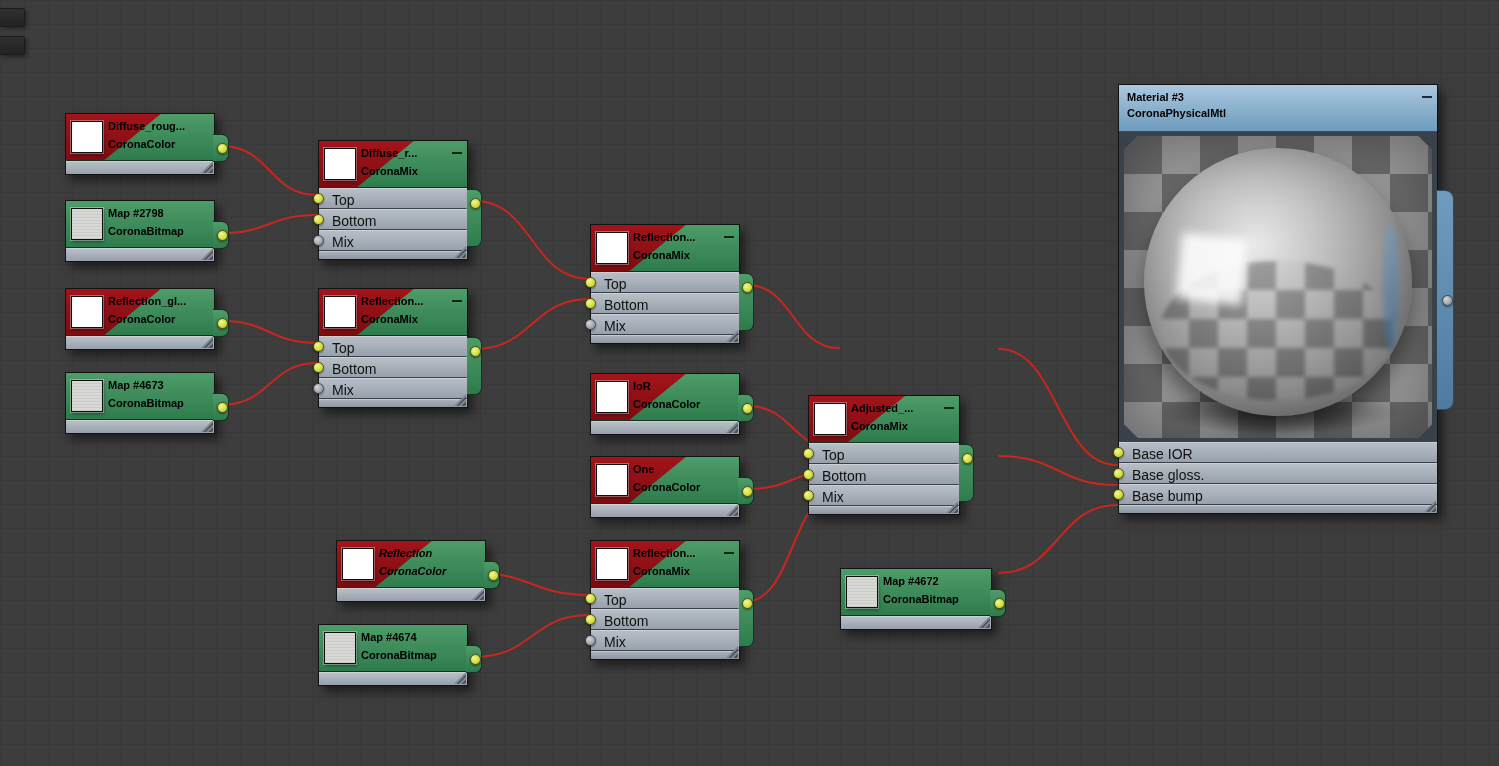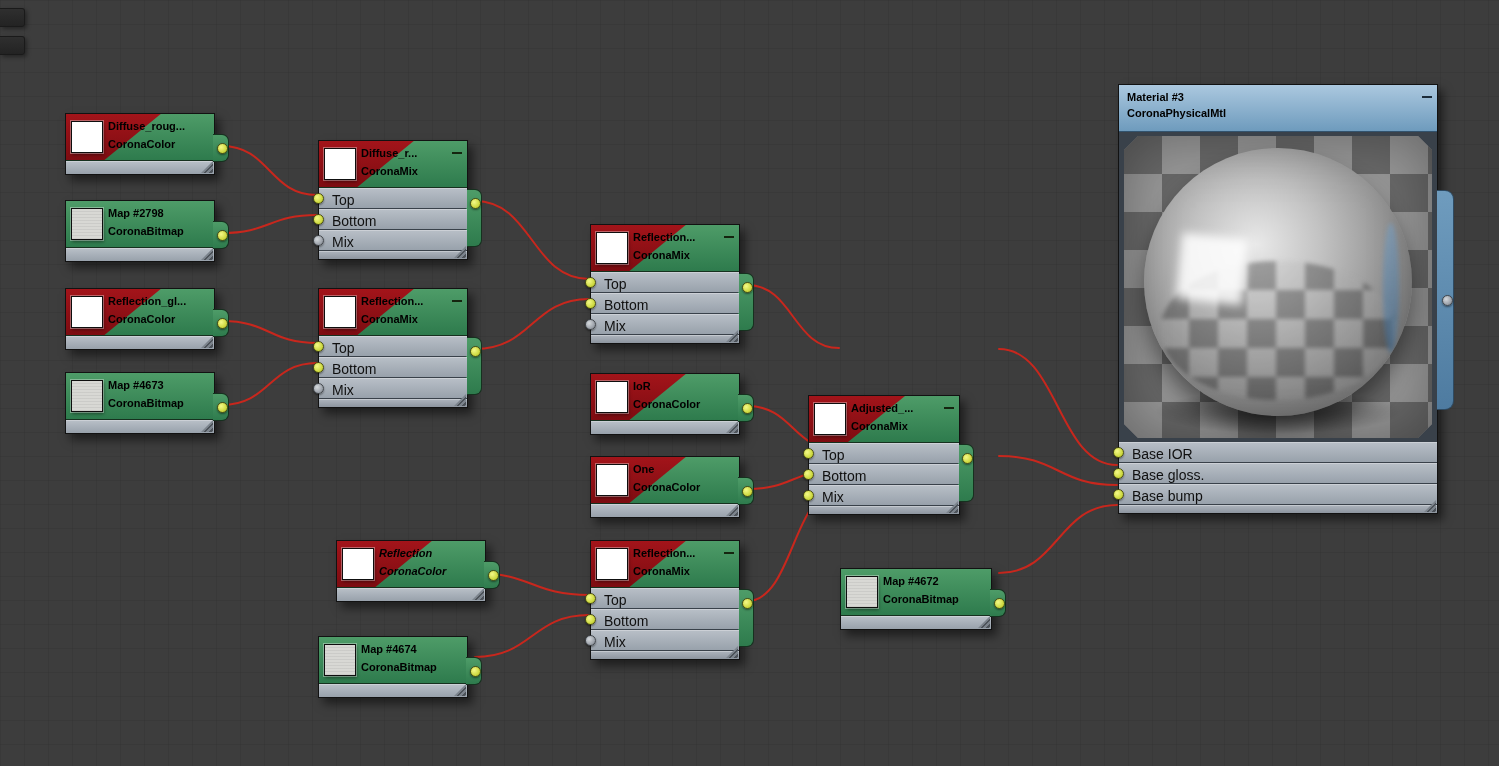--- a/index.html
+++ b/index.html
@@ -340,21 +340,21 @@
         <div class="swatch"></div>
         <div class="title">Reflection</div>
         <div class="subtitle">CoronaColor</div>
       </div>
       <div class="bodystrip"></div>
       <div class="grip"></div>
       <div class="outtab" style="right: -15px; top: 20px; height: 26px;">
         <div class="dot" style="top: 8px;"></div>
       </div>
     </div>
-    <div class="node" style="left: 318px; top: 624px; width: 148px; margin-top: 12px;">
+    <div class="node" style="left: 318px; top: 624px; width: 148px;">
       <div class="header">
         <div class="swatch bitmap"></div>
         <div class="title">Map #4674</div>
         <div class="subtitle">CoronaBitmap</div>
       </div>
       <div class="bodystrip"></div>
       <div class="grip"></div>
       <div class="outtab" style="right: -15px; top: 20px; height: 26px;">
         <div class="dot" style="top: 8px;"></div>
       </div>

